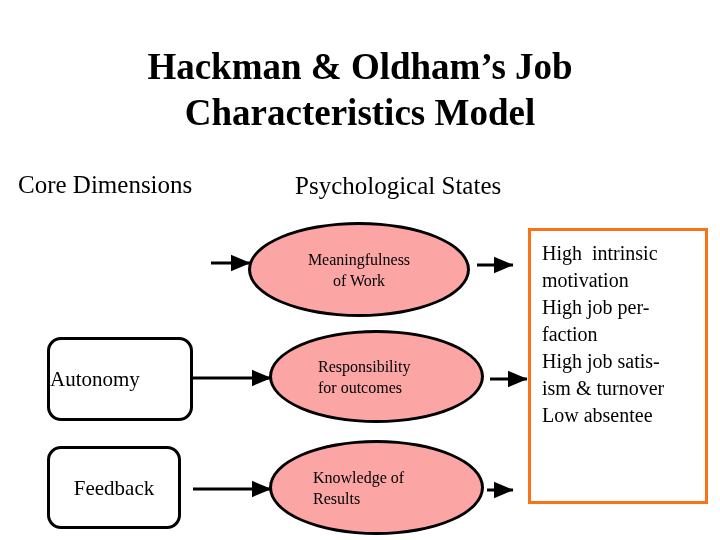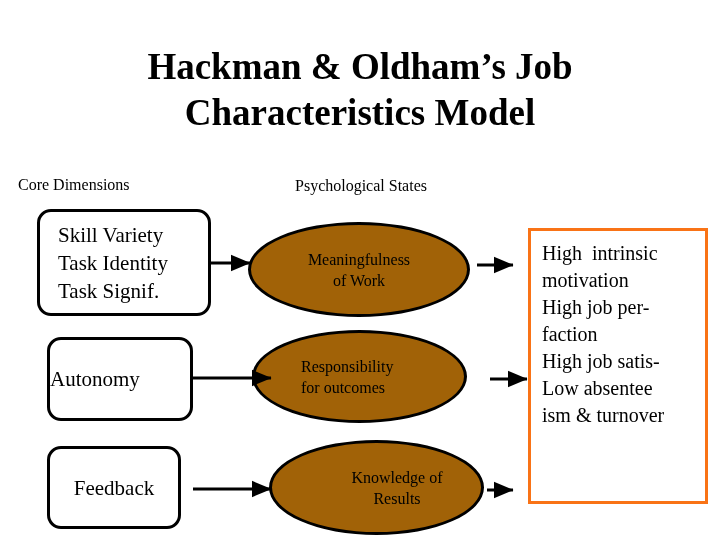--- a/index.html
+++ b/index.html
@@ -30,21 +30,21 @@
     font-weight: bold;
     font-size: 37px;
     line-height: 46px;
     letter-spacing: 0px;
   }
   #title .tline { display: block; white-space: pre; }
 
   
   .col-header {
     position: absolute;
-    font-size: 16px;
+    font-size: 25px;
     line-height: 24px;
     white-space: nowrap;
   }
   #hdr-core      { left: 18px;  top: 173px; }
   #hdr-psych     { left: 257px; top: 174px; margin-left: 38px; }
   #hdr-outcomes  { left: 531px; top: 175px; }
 
   
   .round-box {
     position: absolute;
@@ -77,46 +77,46 @@
     left: 47px;  top: 446px;  width: 134px; height: 83px;
   }
   #box-feedback .rb-inner { text-align: center; }
 
   
   .ellipse {
     position: absolute;
     box-sizing: border-box;
     border: 3px solid #000000;
     border-radius: 50%;
-    background: #a16207;
+    background: #fca5a5;
     font-size: 16px;
     line-height: 21px;
   }
   .ellipse .el-inner {
     position: absolute;
     left: 0; right: 0;
     top: 50%;
     transform: translateY(-50%);
   }
   .ellipse .el-line { display: block; white-space: pre; }
 
   #ellipse-meaning {
     left: 248px; top: 222px; width: 222px; height: 95px;
   }
   #ellipse-meaning .el-inner { text-align: center; }
 
   #ellipse-responsibility {
-    left: 252px; top: 330px; width: 215px; height: 93px;
+    left: 269px; top: 330px; width: 215px; height: 93px;
   }
   #ellipse-responsibility .el-inner { text-align: left; padding-left: 46px; }
 
   #ellipse-knowledge {
     left: 269px; top: 440px; width: 215px; height: 95px;
   }
-  #ellipse-knowledge .el-inner { text-align: center; padding-left: 41px; }
+  #ellipse-knowledge .el-inner { text-align: left; padding-left: 41px; }
 
   
   #box-outcomes {
     position: absolute;
     box-sizing: border-box;
     left: 528px; top: 228px; width: 180px; height: 276px;
     border: 3px solid #f97316;
     background: #ffffff;
     font-size: 20px;
     line-height: 27px;
@@ -141,27 +141,20 @@
 <div id="slide">
 
   <div id="title">
     <span class="tline">Hackman &amp; Oldham’s Job</span>
     <span class="tline">Characteristics Model</span>
   </div>
 
   <div class="col-header" id="hdr-core">Core Dimensions</div>
   <div class="col-header" id="hdr-psych">Psychological States</div>
 
-  <div class="round-box" id="box-dimensions">
-    <div class="rb-inner">
-      <span class="rb-line">Skill Variety</span>
-      <span class="rb-line">Task Identity</span>
-      <span class="rb-line">Task Signif.</span>
-    </div>
-  </div>
 
   <div class="round-box" id="box-autonomy">
     <div class="rb-inner">
       <span class="rb-line">Autonomy</span>
     </div>
   </div>
 
   <div class="round-box" id="box-feedback">
     <div class="rb-inner">
       <span class="rb-line">Feedback</span>
@@ -189,22 +182,22 @@
     </div>
   </div>
 
   <div id="box-outcomes">
     <div class="ob-inner">
       <span class="ob-line">High  intrinsic</span>
       <span class="ob-line">motivation</span>
       <span class="ob-line">High job per-</span>
       <span class="ob-line">faction</span>
       <span class="ob-line">High job satis-</span>
+      <span class="ob-line">ism &amp; turnover</span>
       <span class="ob-line">Low absentee</span>
-      <span class="ob-line">ism &amp; turnover</span>
     </div>
   </div>
 
   <svg id="connectors" viewBox="0 0 720 540" width="720" height="540">
     <defs>
       <marker id="arrowhead" markerWidth="7" markerHeight="7" refX="6.4" refY="3.1" orient="auto" markerUnits="strokeWidth">
         <path d="M0,0.35 L6.6,3.1 L0,5.85 z" fill="#000000"></path>
       </marker>
     </defs>
 

